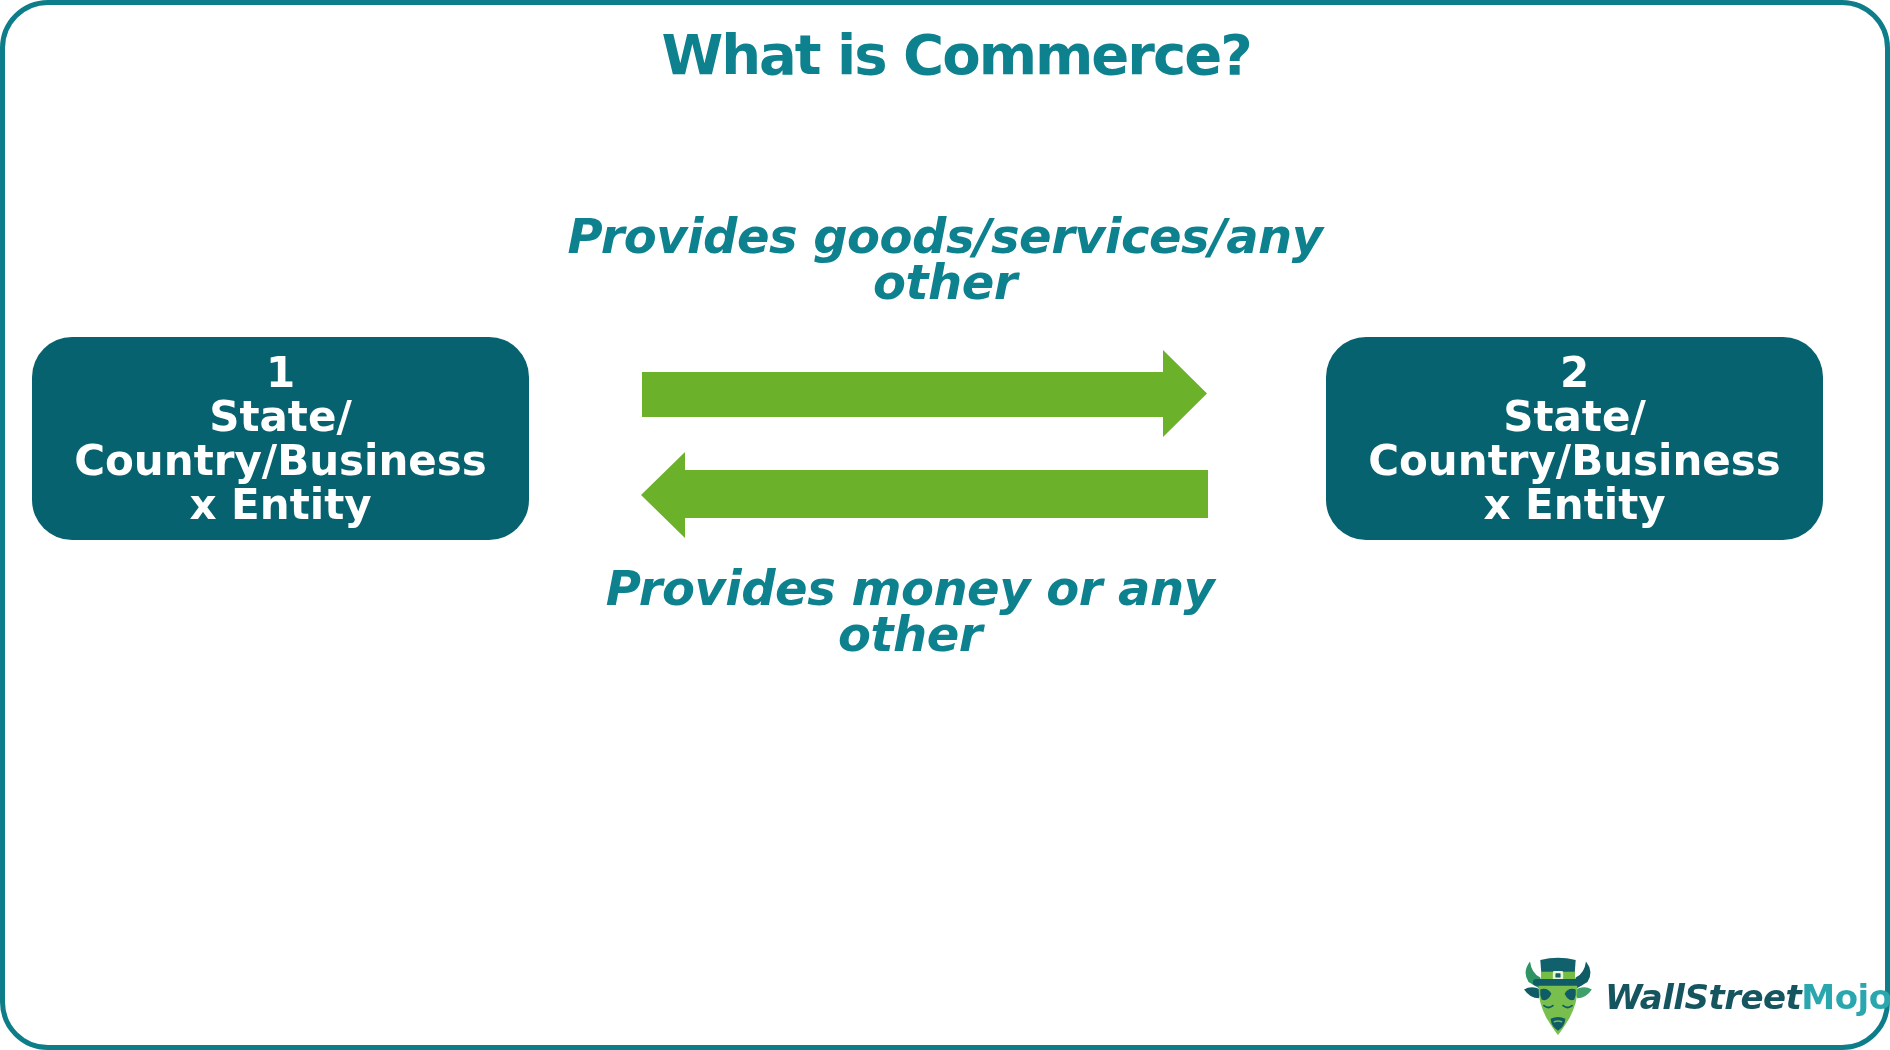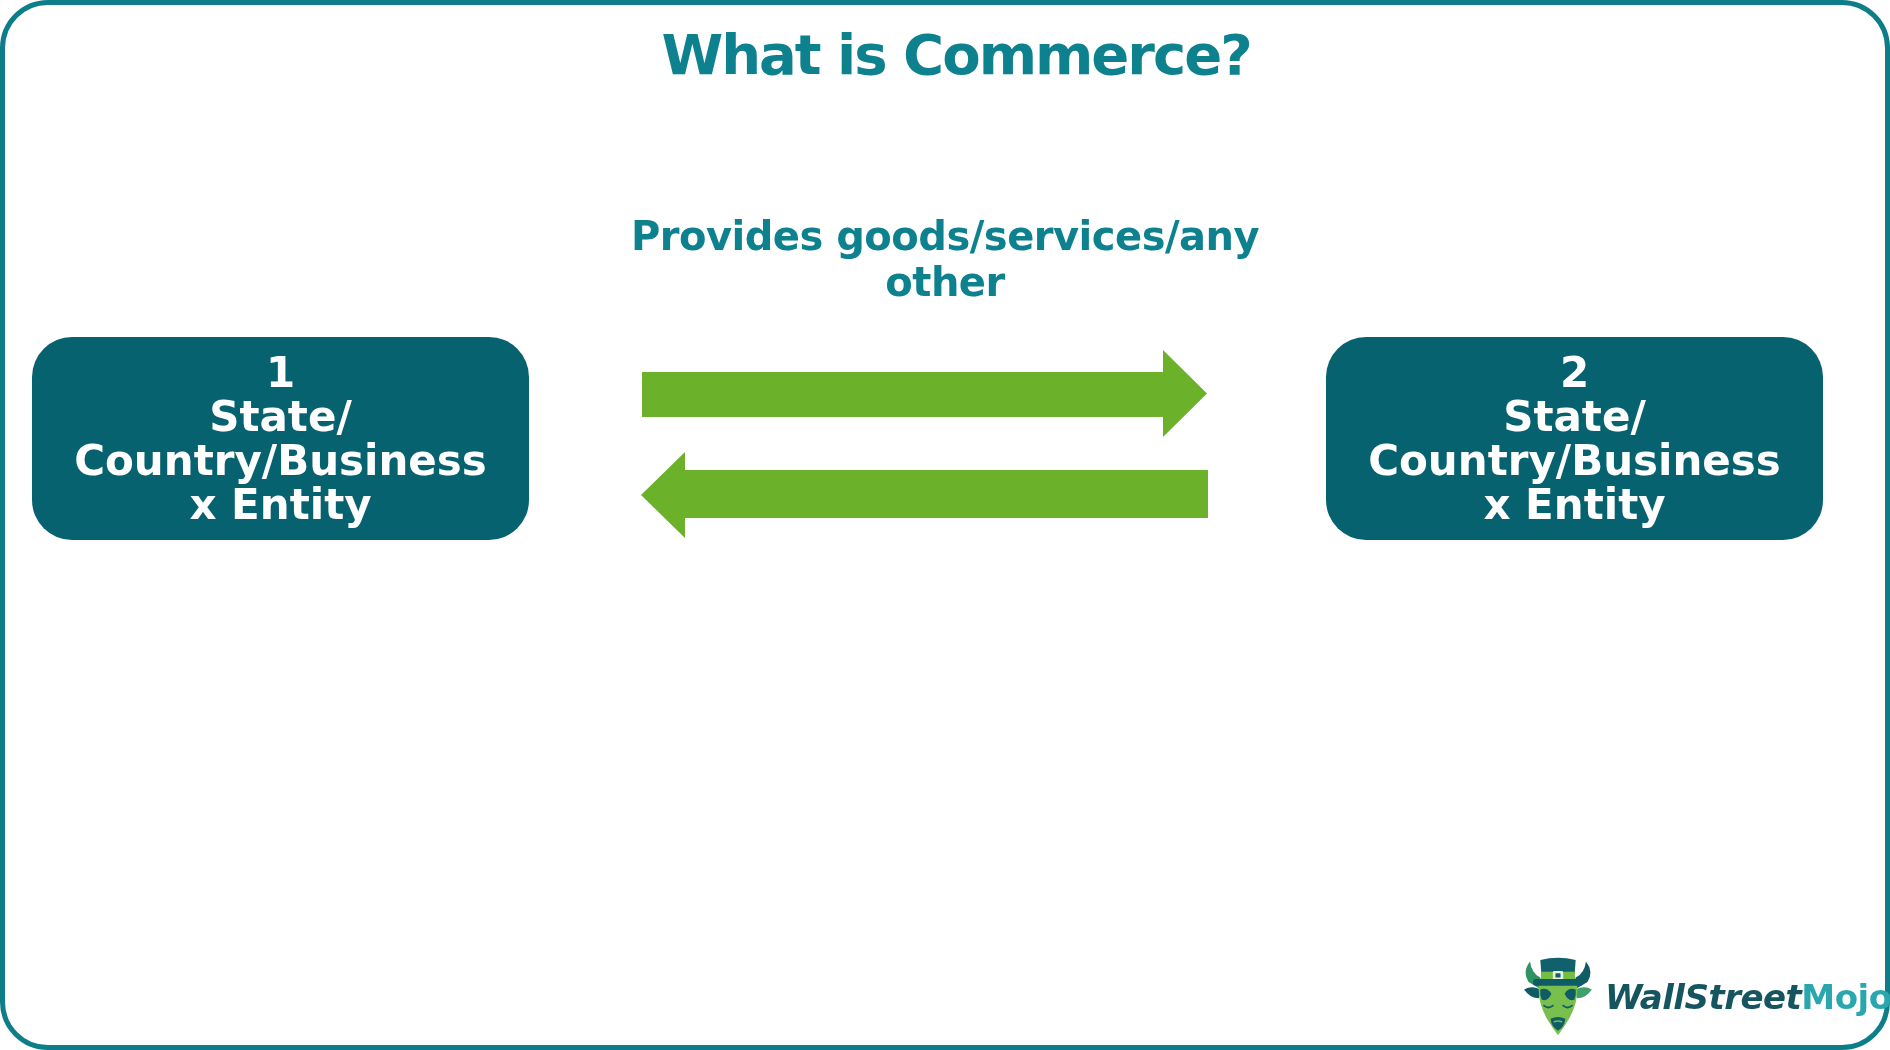--- a/index.html
+++ b/index.html
@@ -31,24 +31,25 @@
     font-weight: bold;
     letter-spacing: -2px;
     color: var(--teal-text, #0E818F);
     white-space: nowrap;
     margin-left: 40px;
   }
   .flow-label {
     position: absolute;
     text-align: center;
     font-weight: bold;
-    font-size: 40px;
+    font-size: 48px;
     line-height: 46px;
     letter-spacing: -0.5px;
     color: var(--teal-text, #0E818F);
+    font-style: italic;
   }
   .flow-label.top    { left: 560px; top: 208px; width: 760px; }
   .flow-label.bottom { left: 525px; top: 560px; width: 760px; }
   .flow-label span { display: block; }
   .entity-box {
     position: absolute;
     top: 332px;
     width: 497px;
     height: 203px;
     background: var(--box-fill, #076270);
@@ -116,20 +117,21 @@
   </svg>
 
   <div class="entity-box right">
     <span>2</span>
     <span>State/</span>
     <span>Country/Business</span>
     <span>x Entity</span>
   </div>
 
   <div class="flow-label bottom">
+    <span>Provides money or any other</span>
   </div>
 
   <div class="logo">
     <svg viewBox="0 0 100 110" width="74" height="81" aria-hidden="true">
 
       <path d="M10,34 Q1,20 12,6 Q14,22 26,28 L30,46 Z" fill="#2E9463"></path>
       <path d="M90,34 Q99,20 88,6 Q86,22 74,28 L70,46 Z" fill="#0F5B66"></path>
 
       <path d="M4,44 Q14,38 26,44 L24,56 Q12,56 4,44 Z" fill="#0F5B66"></path>
       <path d="M96,44 Q86,38 74,44 L76,56 Q88,56 96,44 Z" fill="#3FA06B"></path>

